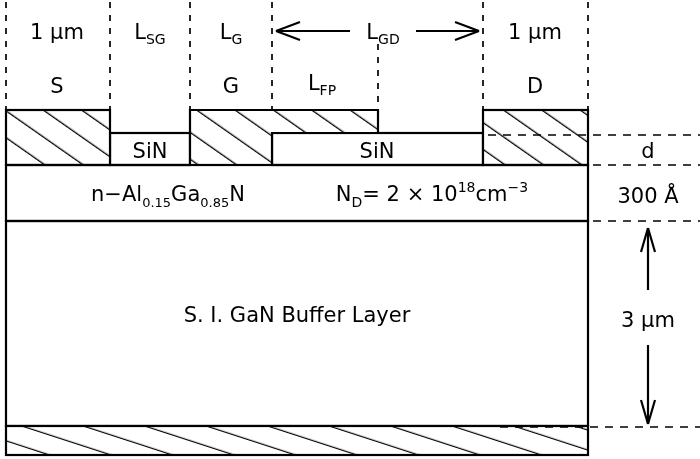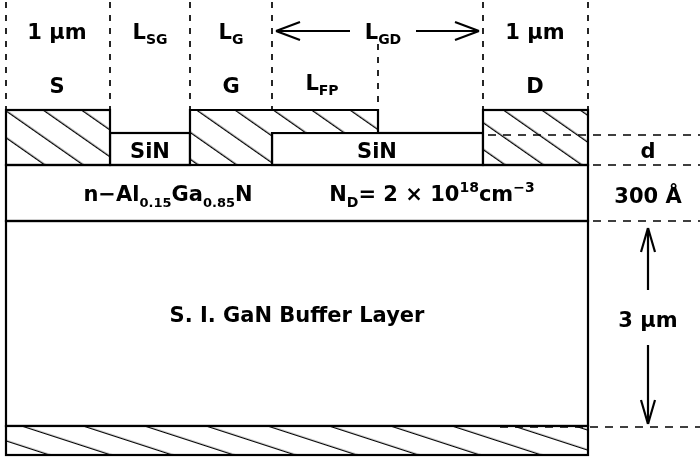--- a/index.html
+++ b/index.html
@@ -7,21 +7,20 @@
     padding: 0;
     background: #ffffff;
   }
   #diagram-root {
     position: relative;
     width: 700px;
     height: 459px;
     background: #ffffff;
     font-family: "DejaVu Sans", sans-serif;
     overflow: hidden;
-    font-weight: bold;
   }
   #device-svg {
     position: absolute;
     left: 0;
     top: 0;
     width: 700px;
     height: 459px;
   }
   .lbl {
     font-family: "DejaVu Sans", sans-serif;

